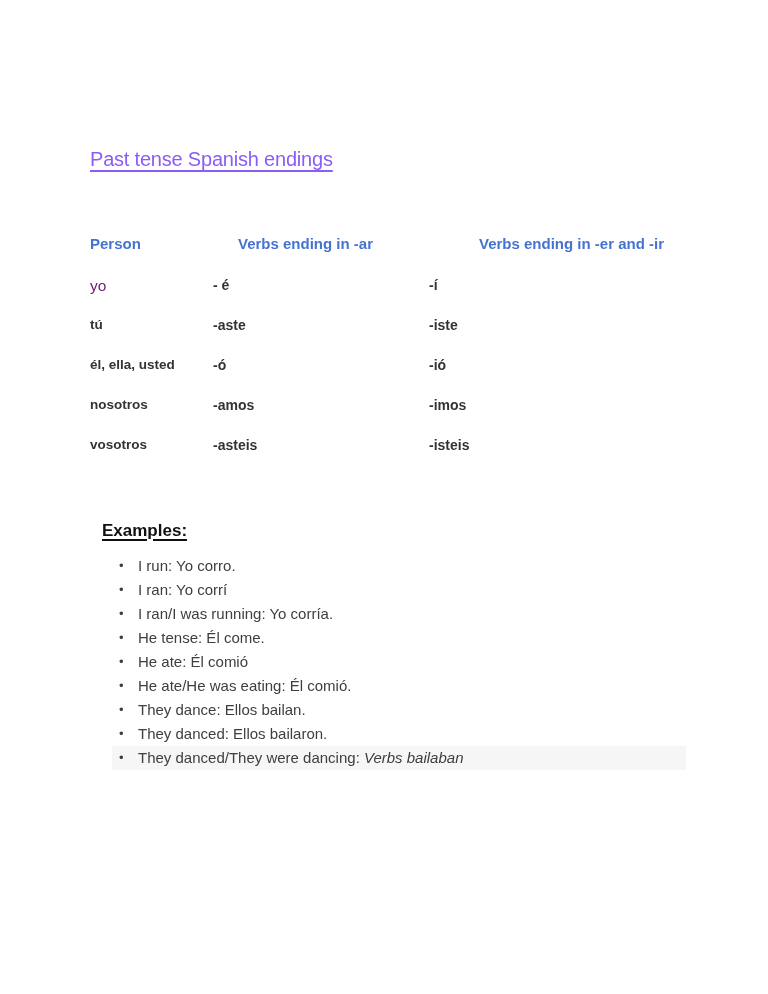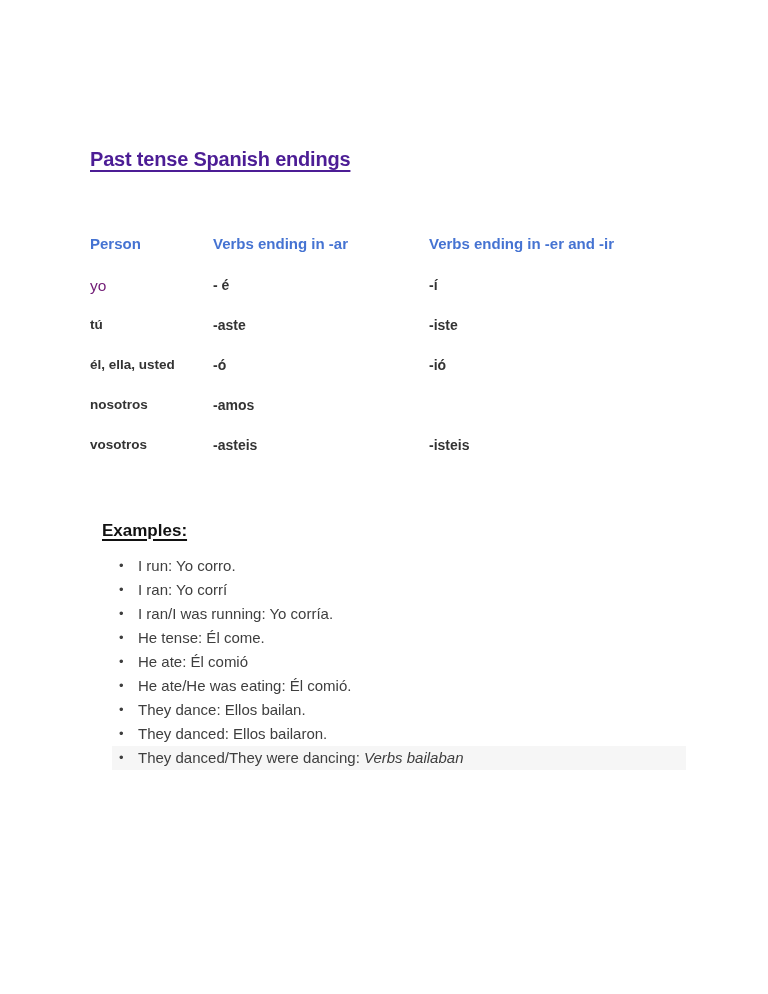--- a/index.html
+++ b/index.html
@@ -15,41 +15,41 @@
     overflow: hidden;
     font-family: "Liberation Sans", "DejaVu Sans", sans-serif;
   }
 
   
   .doc-title {
     position: absolute;
     left: 90px;
     top: 148px;
     font-size: 20px;
-    font-weight: 700;
-    color: #4c1d95;
+    font-weight: 400;
+    color: #8b5cf6;
     letter-spacing: -0.2px;
     text-decoration: underline;
     text-decoration-thickness: 1.5px;
     text-underline-offset: 4px;
   }
 
   
   .endings-table {
     position: absolute;
     left: 90px;
     top: 235px;
     width: 590px;
   }
   .trow {
     display: flex;
     align-items: flex-start;
     height: 40px;
   }
-  .trow.thead { height: 42px; }
+  .trow.thead { height: 42px; gap: 25px; }
   .tcell { flex: 0 0 auto; }
   .col-person { width: 123px; }
   .col-ar { width: 216px; }
   .col-er { flex: 1 1 auto; }
   .th {
     font-size: 15px;
     font-weight: 700;
     color: #4573d2;
   }
   .person {
@@ -138,20 +138,21 @@
 
     <div class="trow">
       <div class="tcell col-person person">él, ella, usted</div>
       <div class="tcell col-ar ending">-ó</div>
       <div class="tcell col-er ending">-ió</div>
     </div>
 
     <div class="trow">
       <div class="tcell col-person person">nosotros</div>
       <div class="tcell col-ar ending">-amos</div>
+      <div class="tcell col-er ending">-imos</div>
     </div>
 
     <div class="trow">
       <div class="tcell col-person person">vosotros</div>
       <div class="tcell col-ar ending">-asteis</div>
       <div class="tcell col-er ending">-isteis</div>
     </div>
   </div>
 
   <div class="examples-heading">Examples:</div>

